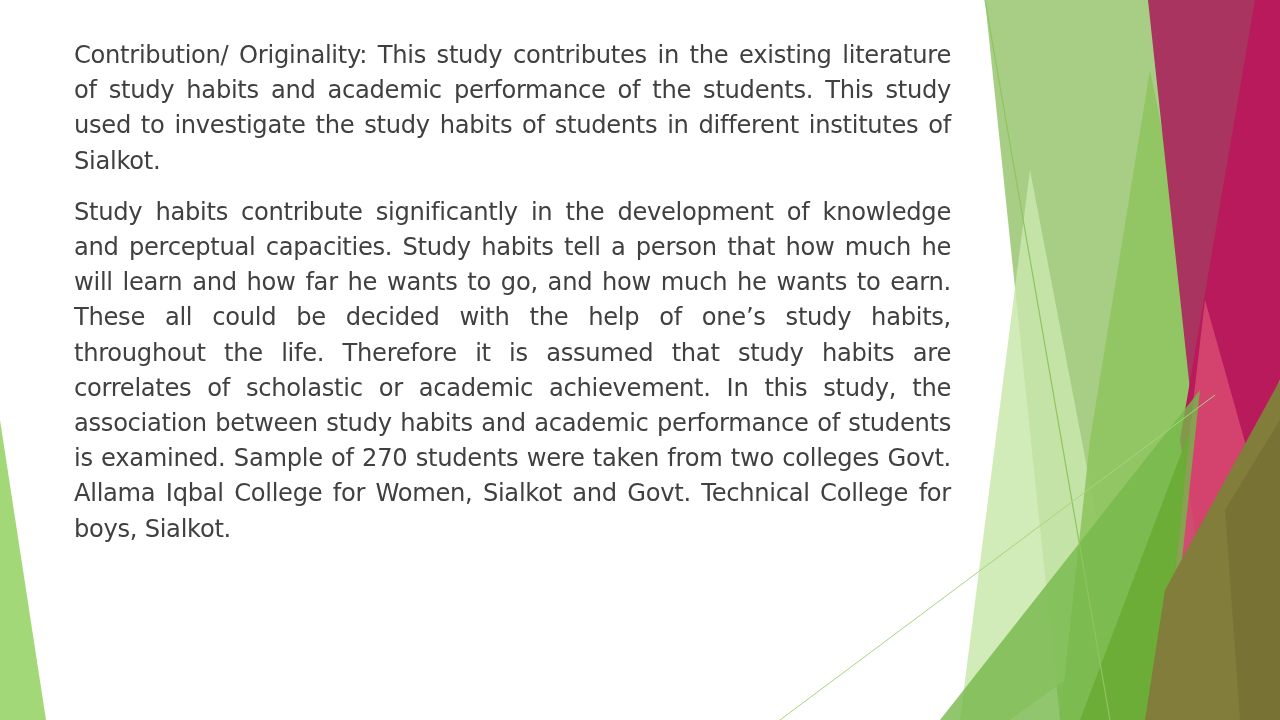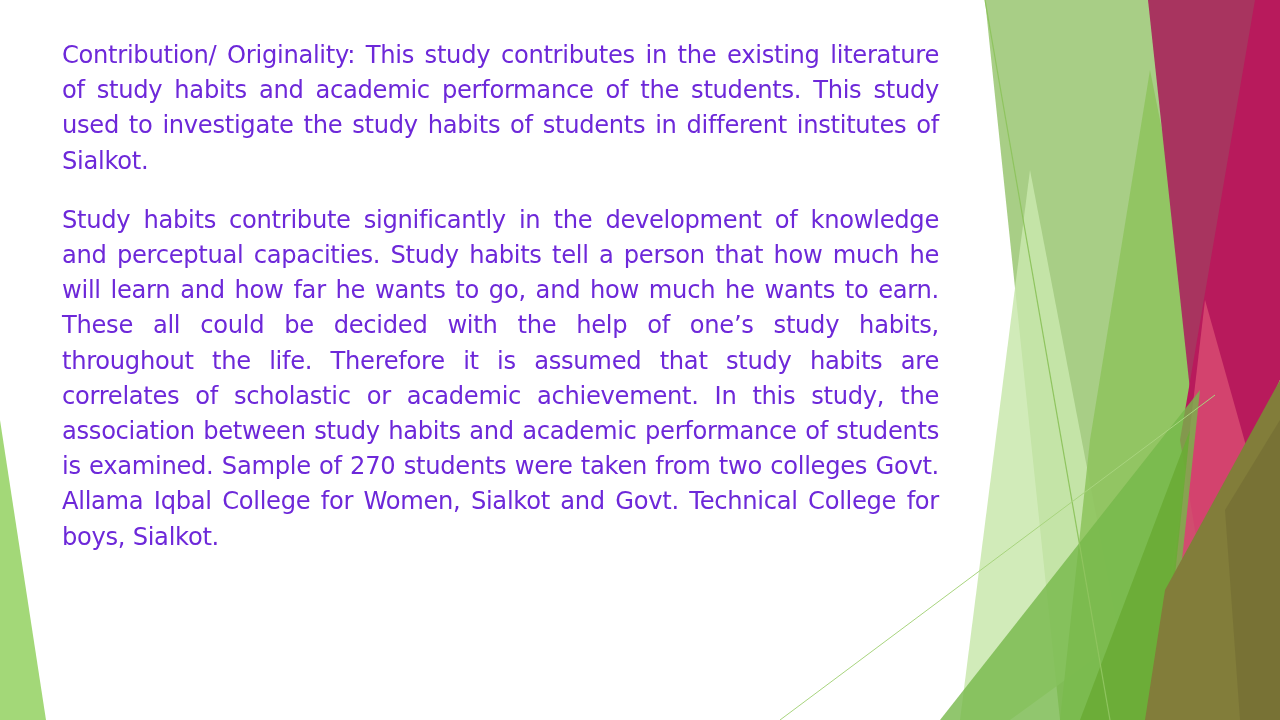--- a/index.html
+++ b/index.html
@@ -1,20 +1,20 @@
 <!DOCTYPE html>
 <html><head>
 <meta charset="utf-8">
 <style>
   html, body { margin:0; padding:0; }
   body { width:1280px; height:720px; position:relative; overflow:hidden; background:#ffffff; font-family:"DejaVu Sans", sans-serif; }
   .deco { position:absolute; left:0; top:0; width:1280px; height:720px; }
-  .content { position:absolute; left:62px; top:38px; width:877px; color:#6d28d9; }
+  .content { position:absolute; left:74px; top:38px; width:877px; color:#404040; }
   .para { font-size:24.2px; line-height:35.2px; text-align:justify; margin:0; letter-spacing:-0.3px; }
-  .para + .para { margin-top:24px; }
+  .para + .para { margin-top:16px; }
 </style>
 </head>
 <body>
 
 <svg class="deco" viewBox="0 0 1280 720" preserveAspectRatio="none">
 
   <polygon points="0,420 0,720 46,720" fill="#a3d878"></polygon>
 
   <polygon points="985,0 1150,0 1205,330 1150,720 1060,720" fill="#a3cb7f" opacity="0.95"></polygon>
   <polygon points="1030,170 1120,640 1010,720 960,720" fill="#c9e8ad" opacity="0.85"></polygon>

